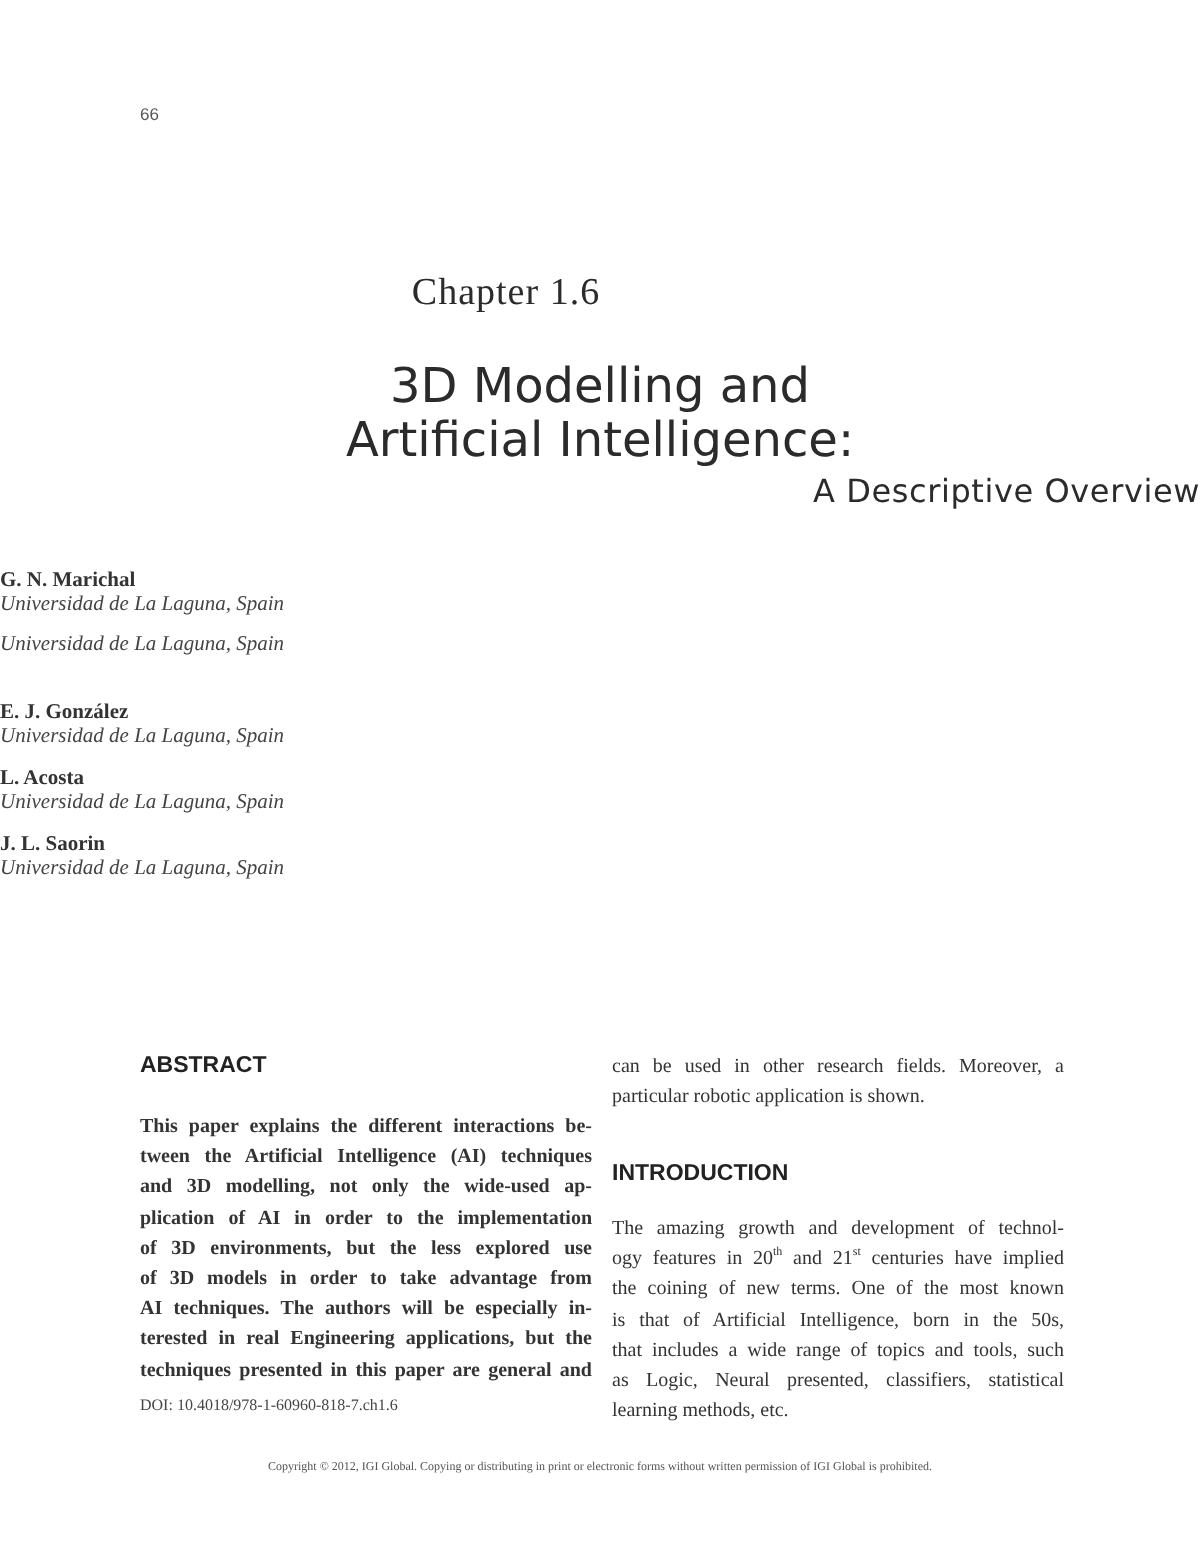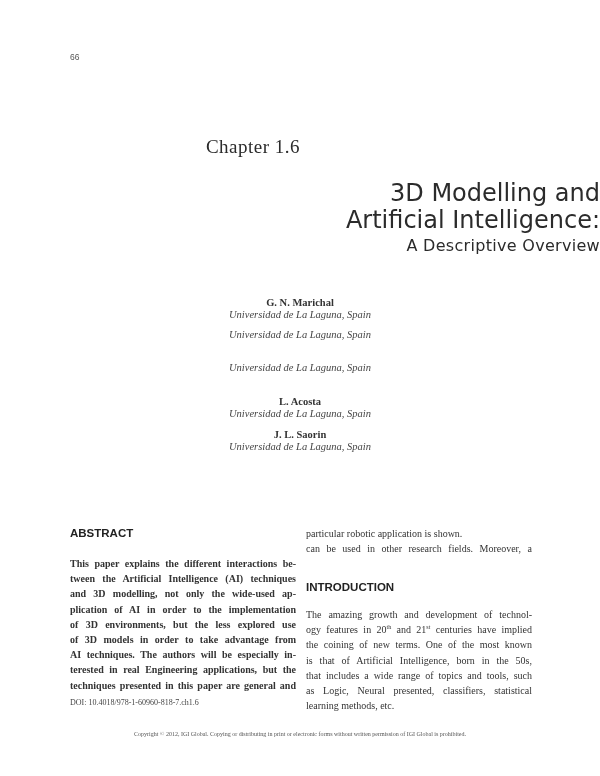--- a/index.html
+++ b/index.html
@@ -31,43 +31,42 @@
       font-family: Liberation Serif, serif;
       font-size: 19px;
       letter-spacing: 0.5px;
       color: #2b2b2b;
     }
     .title {
       position: absolute;
       left: 0;
       width: 600px;
       top: 180px;
-      text-align: right;
+      text-align: center;
       font-family: "DejaVu Sans", sans-serif;
       font-size: 24px;
       line-height: 27px;
       color: #2b2b2b;
     }
     .subtitle {
       position: absolute;
       left: 0;
       width: 600px;
       top: 236px;
       text-align: right;
       font-family: "DejaVu Sans", sans-serif;
       font-size: 16px;
       letter-spacing: 0.3px;
       color: #2b2b2b;
     }
     .authors {
       position: absolute;
       left: 0;
       width: 600px;
-      top: 296px;
-      text-align: center;
+      top: 284px;
       font-family: "Liberation Serif", serif;
     }
     .author {
       height: 33px;
     }
     .author-name {
       font-weight: bold;
       font-size: 10.5px;
       line-height: 13px;
       color: #333;
@@ -141,20 +140,21 @@
 
 <div class="authors">
   <div class="author">
     <div class="author-name">G. N. Marichal</div>
     <div class="author-affil">Universidad de La Laguna, Spain</div>
   </div>
   <div class="author">
     <div class="author-affil">Universidad de La Laguna, Spain</div>
   </div>
   <div class="author">
+    <div class="author-name">E. J. González</div>
     <div class="author-affil">Universidad de La Laguna, Spain</div>
   </div>
   <div class="author">
     <div class="author-name">L. Acosta</div>
     <div class="author-affil">Universidad de La Laguna, Spain</div>
   </div>
   <div class="author">
     <div class="author-name">J. L. Saorin</div>
     <div class="author-affil">Universidad de La Laguna, Spain</div>
   </div>
@@ -170,22 +170,22 @@
   <span class="line">of 3D environments, but the less explored use</span>
   <span class="line">of 3D models in order to take advantage from</span>
   <span class="line">AI techniques. The authors will be especially in-</span>
   <span class="line">terested in real Engineering applications, but the</span>
   <span class="line">techniques presented in this paper are general and</span>
 </div>
 
 <div class="doi">DOI: 10.4018/978-1-60960-818-7.ch1.6</div>
 
 <div class="col-text" style="left:306px; top:526px; width:226px;">
+  <span class="line">can be used in other research fields. Moreover, a</span>
   <span class="line last">particular robotic application is shown.</span>
-  <span class="line">can be used in other research fields. Moreover, a</span>
 </div>
 
 <div class="section-heading" style="left:306px; top:581px;">INTRODUCTION</div>
 
 <div class="col-text" style="left:306px; top:607px; width:226px;">
   <span class="line">The amazing growth and development of technol-</span>
   <span class="line"><span>ogy features in 20</span><sup>th</sup><span> and 21</span><sup>st</sup><span> centuries have implied</span></span>
   <span class="line">the coining of new terms. One of the most known</span>
   <span class="line">is that of Artificial Intelligence, born in the 50s,</span>
   <span class="line">that includes a wide range of topics and tools, such</span>

